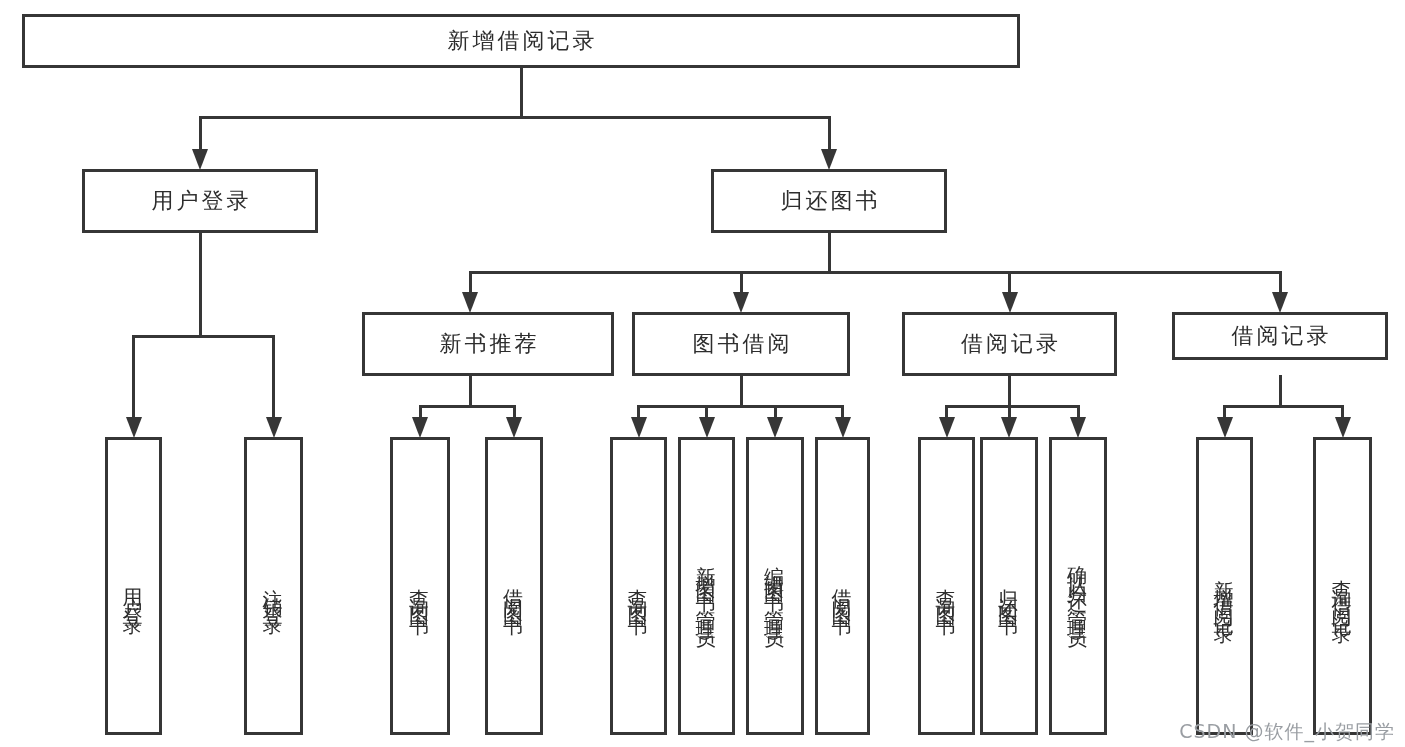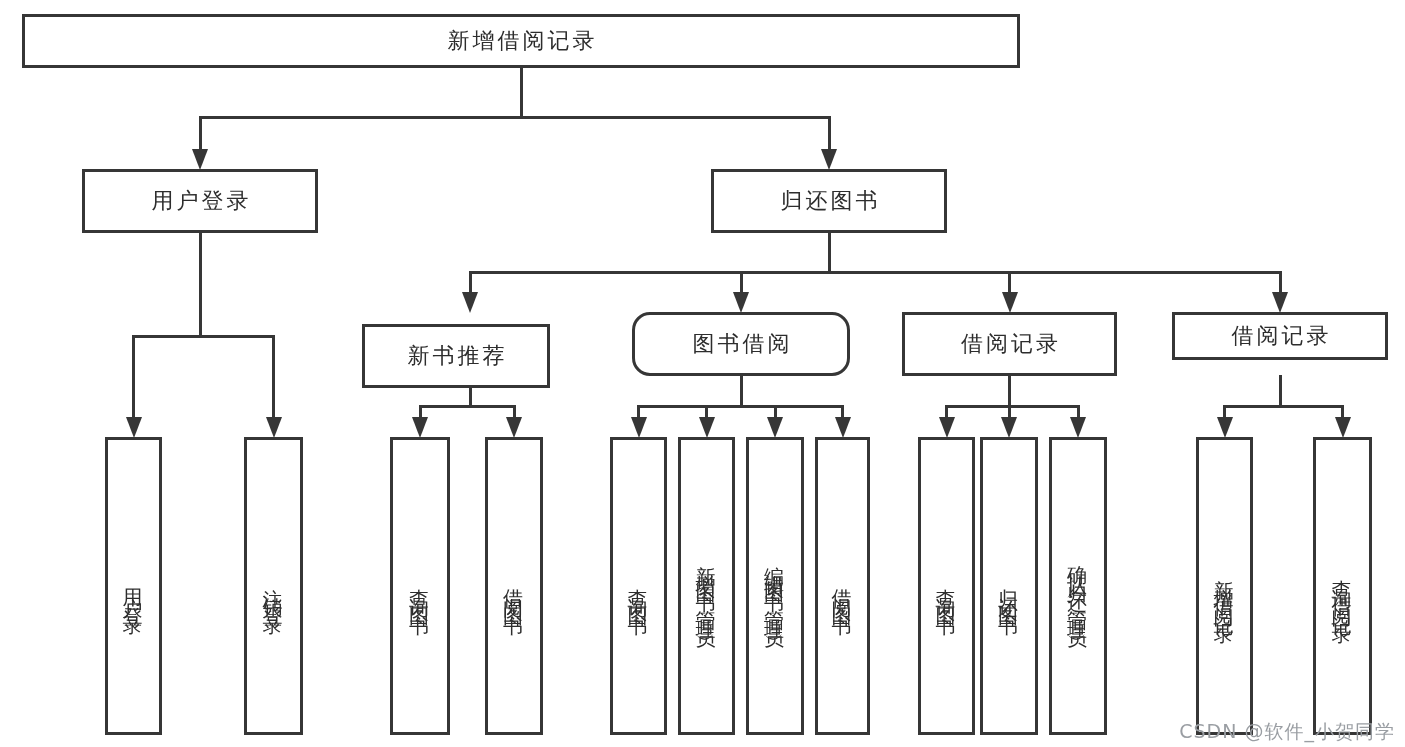--- a/index.html
+++ b/index.html
@@ -120,24 +120,24 @@
   <div id="nodes-layer">
       <div class="node" style="left: 22px; top: 14px; width: 998px; height: 54px; border-color: rgb(54, 54, 54); background: rgb(255, 255, 255);">
         <span class="node-label" style="font-size: 22px; color: rgb(45, 45, 45);">新增借阅记录</span>
       </div>
       <div class="node" style="left: 82px; top: 169px; width: 236px; height: 64px; border-color: rgb(54, 54, 54); background: rgb(255, 255, 255);">
         <span class="node-label" style="font-size: 22px; color: rgb(45, 45, 45);">用户登录</span>
       </div>
       <div class="node" style="left: 711px; top: 169px; width: 236px; height: 64px; border-color: rgb(54, 54, 54); background: rgb(255, 255, 255);">
         <span class="node-label" style="font-size: 22px; color: rgb(45, 45, 45);">归还图书</span>
       </div>
-      <div class="node" style="left: 362px; top: 312px; width: 188px; height: 64px; border-color: rgb(54, 54, 54); background: rgb(255, 255, 255); margin-top: 12px;">
+      <div class="node" style="left: 362px; top: 312px; width: 252px; height: 64px; border-color: rgb(54, 54, 54); background: rgb(255, 255, 255);">
         <span class="node-label" style="font-size: 22px; color: rgb(45, 45, 45);">新书推荐</span>
       </div>
-      <div class="node" style="left: 632px; top: 312px; width: 218px; height: 64px; border-color: rgb(54, 54, 54); background: rgb(255, 255, 255); border-radius: 18px;">
+      <div class="node" style="left: 632px; top: 312px; width: 218px; height: 64px; border-color: rgb(54, 54, 54); background: rgb(255, 255, 255);">
         <span class="node-label" style="font-size: 22px; color: rgb(45, 45, 45);">图书借阅</span>
       </div>
       <div class="node" style="left: 902px; top: 312px; width: 215px; height: 64px; border-color: rgb(54, 54, 54); background: rgb(255, 255, 255);">
         <span class="node-label" style="font-size: 22px; color: rgb(45, 45, 45);">借阅记录</span>
       </div>
       <div class="node" style="left: 1172px; top: 312px; width: 216px; height: 48px; border-color: rgb(54, 54, 54); background: rgb(255, 255, 255);">
         <span class="node-label" style="font-size: 22px; color: rgb(45, 45, 45);">借阅记录</span>
       </div>
       <div class="node vertical" style="left: 105px; top: 437px; width: 57px; height: 298px; border-color: rgb(54, 54, 54); background: rgb(255, 255, 255);">
         <span class="node-label" style="font-size: 20px; color: rgb(45, 45, 45);">用户登录</span>

